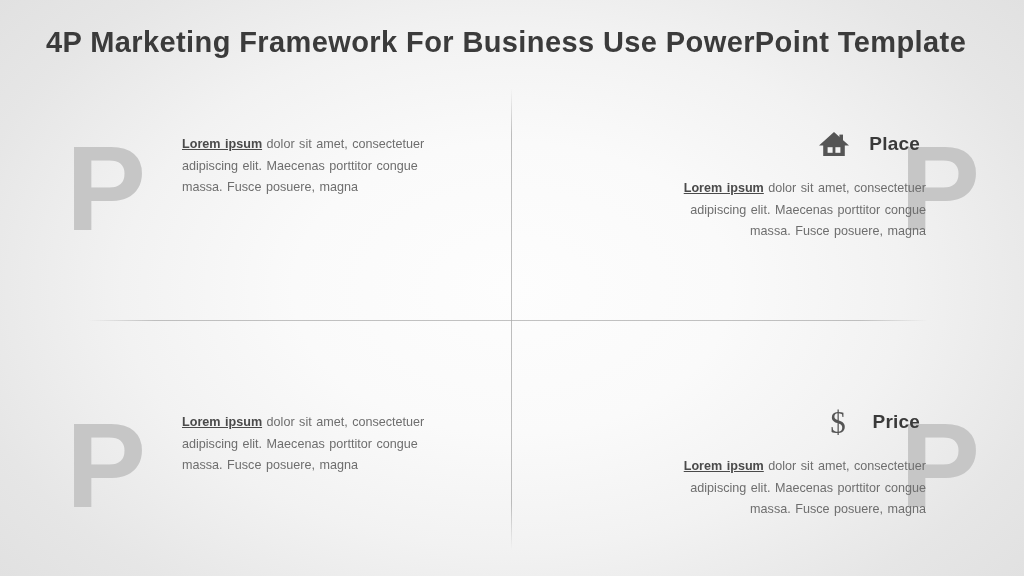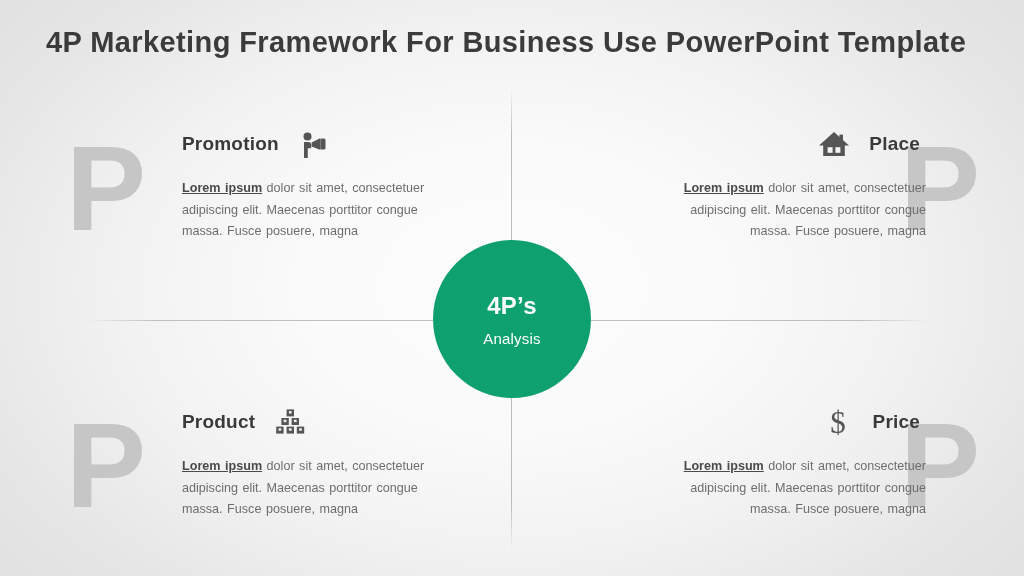--- a/index.html
+++ b/index.html
@@ -179,31 +179,20 @@
 
   <div class="divider-v"></div>
   <div class="divider-h"></div>
 
   <div class="watermark-p wm-tl">P</div>
   <div class="watermark-p wm-tr">P</div>
   <div class="watermark-p wm-bl">P</div>
   <div class="watermark-p wm-br">P</div>
 
   <div class="quad quad-tl">
-    <div class="head-row">
-      <span class="quad-title">Promotion</span>
-      <span class="quad-icon">
-        <svg width="32" height="32" viewBox="0 0 32 32" aria-hidden="true">
-          <circle cx="9.5" cy="8.5" r="4" fill="#555555"></circle>
-          <path d="M6 14 h4.2 a3 3 0 0 1 3 3 v3.2 h-3.4 V30 H6 Z" fill="#555555"></path>
-          <path d="M13.6 14.4 L22.5 10 v12 L13.6 18.4 Z" fill="#555555"></path>
-          <rect x="22.5" y="10.4" width="5" height="11.2" rx="1.6" fill="#555555"></rect>
-        </svg>
-      </span>
-    </div>
     <div class="quad-body">
       <b>Lorem ipsum</b><span> dolor  sit amet, consectetuer  adipiscing elit. Maecenas porttitor  congue massa. Fusce posuere, magna</span>
     </div>
   </div>
 
   <div class="quad quad-tr">
     <div class="head-row">
       <span class="quad-icon">
         <svg width="32" height="32" viewBox="0 0 32 32" aria-hidden="true">
           <path d="M16 4 L31 17.5 h-4.2 V28 H5.2 V17.5 H1 Z" fill="#555555"></path>
@@ -213,60 +202,33 @@
         </svg>
       </span>
       <span class="quad-title">Place</span>
     </div>
     <div class="quad-body">
       <b>Lorem ipsum</b><span> dolor  sit amet, consectetuer  adipiscing elit. Maecenas porttitor  congue massa. Fusce posuere, magna</span>
     </div>
   </div>
 
   <div class="quad quad-bl">
-    <div class="head-row">
-      <span class="quad-title">Product</span>
-      <span class="quad-icon">
-        <svg width="32" height="32" viewBox="0 0 32 32" aria-hidden="true">
-          <g fill="#555555">
-            <rect x="12.6" y="3.4" width="7.4" height="7"></rect>
-            <rect x="7.4" y="12" width="7.4" height="7"></rect>
-            <rect x="17.6" y="12" width="7.4" height="7"></rect>
-            <rect x="2.2" y="20.6" width="7.4" height="7"></rect>
-            <rect x="12.6" y="20.6" width="7.4" height="7"></rect>
-            <rect x="22.8" y="20.6" width="7.4" height="7"></rect>
-          </g>
-          <g fill="#f2f2f2">
-            <rect x="14.9" y="5.1" width="2.7" height="2.4"></rect>
-            <rect x="9.7" y="13.7" width="2.7" height="2.4"></rect>
-            <rect x="19.9" y="13.7" width="2.7" height="2.4"></rect>
-            <rect x="4.5" y="22.3" width="2.7" height="2.4"></rect>
-            <rect x="14.9" y="22.3" width="2.7" height="2.4"></rect>
-            <rect x="25.1" y="22.3" width="2.7" height="2.4"></rect>
-          </g>
-        </svg>
-      </span>
-    </div>
     <div class="quad-body">
       <b>Lorem ipsum</b><span> dolor  sit amet, consectetuer  adipiscing elit. Maecenas porttitor  congue massa. Fusce posuere, magna</span>
     </div>
   </div>
 
   <div class="quad quad-br">
     <div class="head-row">
       <span class="quad-icon">
         <svg width="32" height="32" viewBox="0 0 32 32" aria-hidden="true">
           <text x="16" y="27" text-anchor="middle" font-family="Liberation Serif, serif" font-size="31" fill="#555555">$</text>
         </svg>
       </span>
       <span class="quad-title">Price</span>
     </div>
     <div class="quad-body">
       <b>Lorem ipsum</b><span> dolor  sit amet, consectetuer  adipiscing elit. Maecenas porttitor  congue massa. Fusce posuere, magna</span>
     </div>
   </div>
 
-  <div id="center-circle">
-    <div id="center-primary">4P’s</div>
-    <div id="center-secondary">Analysis</div>
-  </div>
 
 </div>
 
 </body></html>

